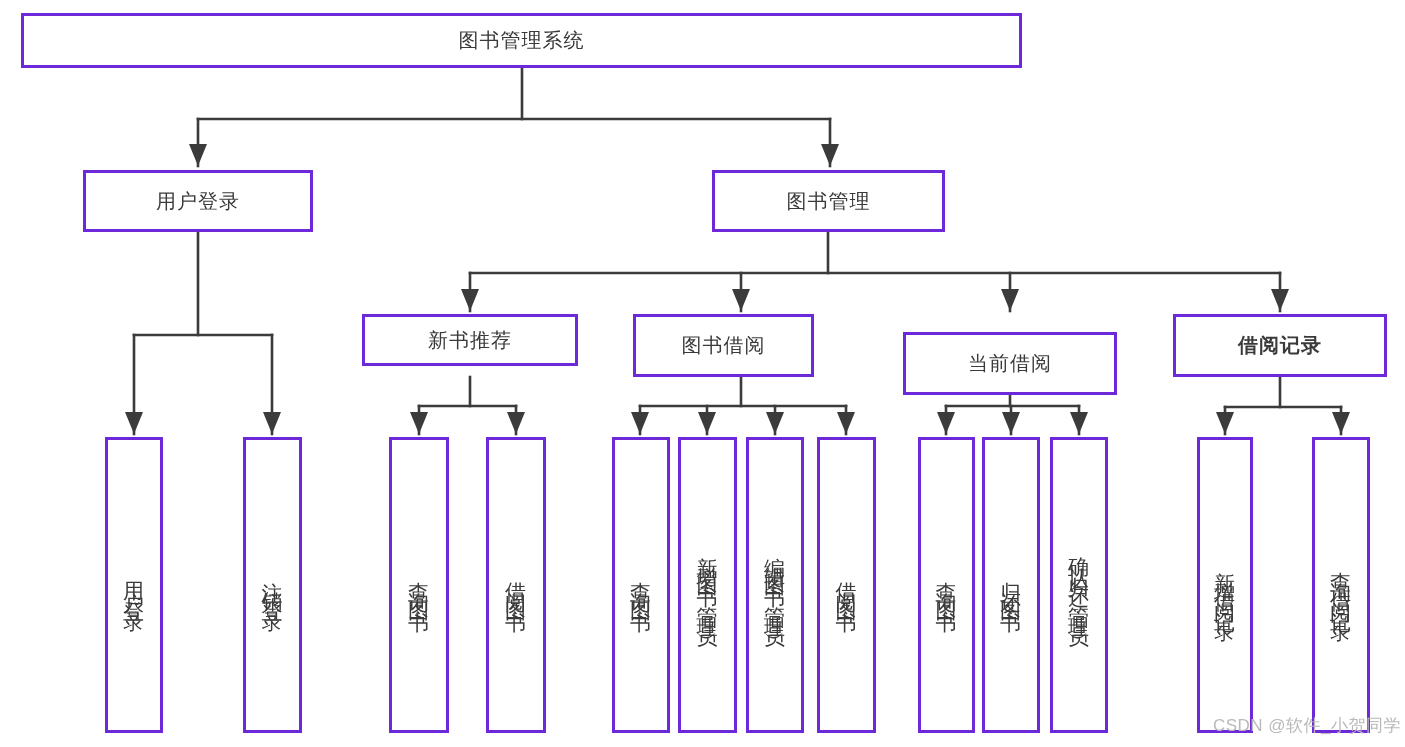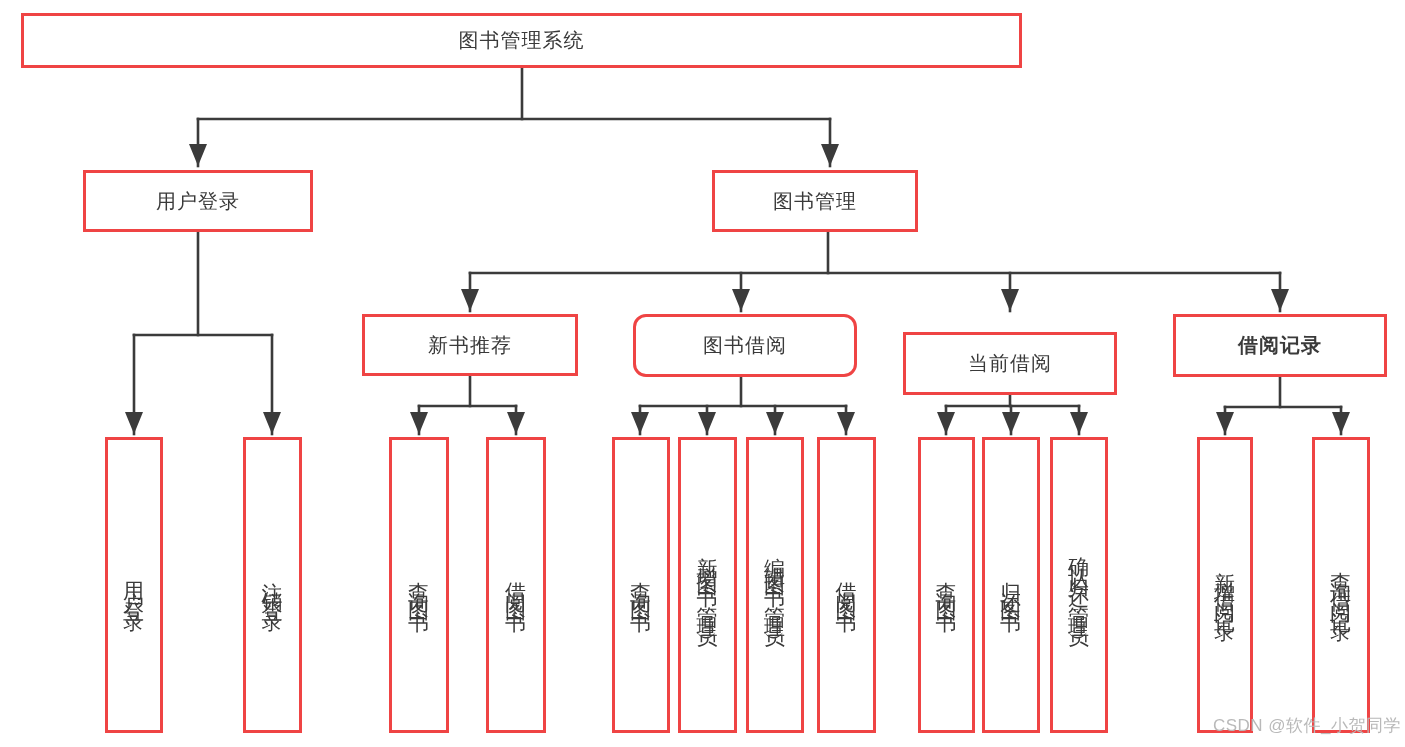--- a/index.html
+++ b/index.html
@@ -7,21 +7,21 @@
     position:relative;
     width:1405px;height:747px;
     background:#ffffff;
     font-family:"Liberation Sans","DejaVu Sans",sans-serif;
     overflow:hidden;
   }
   #connectors{position:absolute;left:0;top:0;z-index:1;}
   .node{
     position:absolute;
     background:#ffffff;
-    border:3px solid #ef4444;
+    border:3px solid #6d28d9;
     box-sizing:border-box;
     display:flex;align-items:center;justify-content:center;
     z-index:2;
   }
   .node .lbl{
     font-size:20px;
     color:#3a3a3a;
     letter-spacing:1px;
     white-space:nowrap;
   }
@@ -98,28 +98,28 @@
     </g>
   </svg>
 
   <div class="node" style="left:21px;top:13px;width:1001px;height:55px;">
     <span class="lbl">图书管理系统</span>
   </div>
 
   <div class="node" style="left:83px;top:170px;width:230px;height:62px;">
     <span class="lbl">用户登录</span>
   </div>
-  <div class="node" style="left:712px;top:170px;width:206px;height:62px;">
+  <div class="node" style="left:712px;top:170px;width:233px;height:62px;">
     <span class="lbl">图书管理</span>
   </div>
 
-  <div class="node" style="left:362px;top:314px;width:216px;height:62px;">
+  <div class="node" style="left:362px;top:314px;width:216px;height:52px;">
     <span class="lbl">新书推荐</span>
   </div>
-  <div class="node" style="left:633px;top:314px;width:224px;height:63px;border-radius:13px;">
+  <div class="node" style="left:633px;top:314px;width:181px;height:63px;">
     <span class="lbl">图书借阅</span>
   </div>
   <div class="node" style="left:903px;top:332px;width:214px;height:63px;">
     <span class="lbl">当前借阅</span>
   </div>
   <div class="node" style="left:1173px;top:314px;width:214px;height:63px;font-weight:bold;">
     <span class="lbl">借阅记录</span>
   </div>
 
   <div class="node vnode" style="left:105px;top:437px;width:58px;height:296px;">

